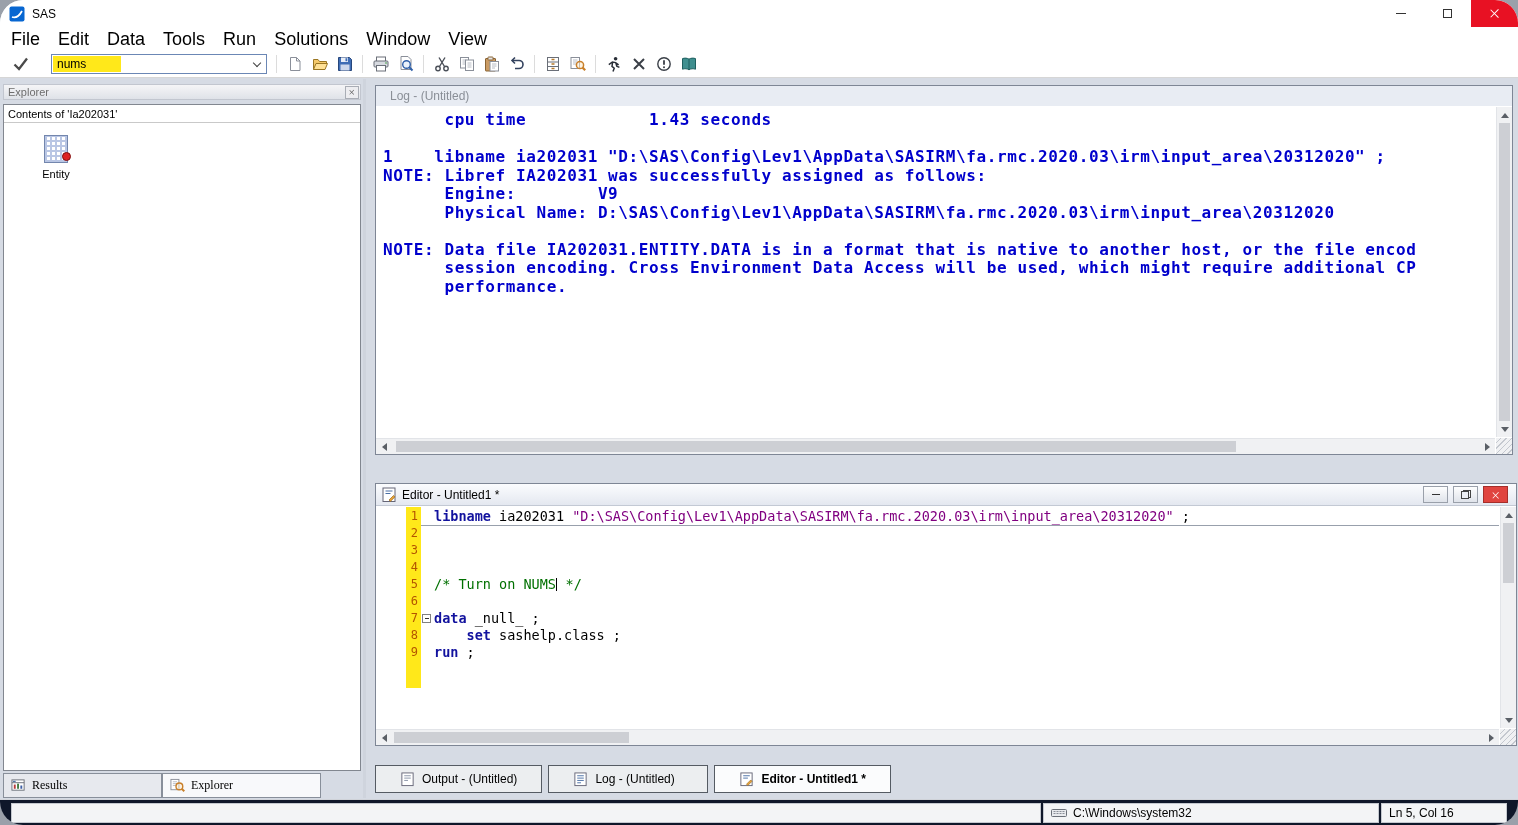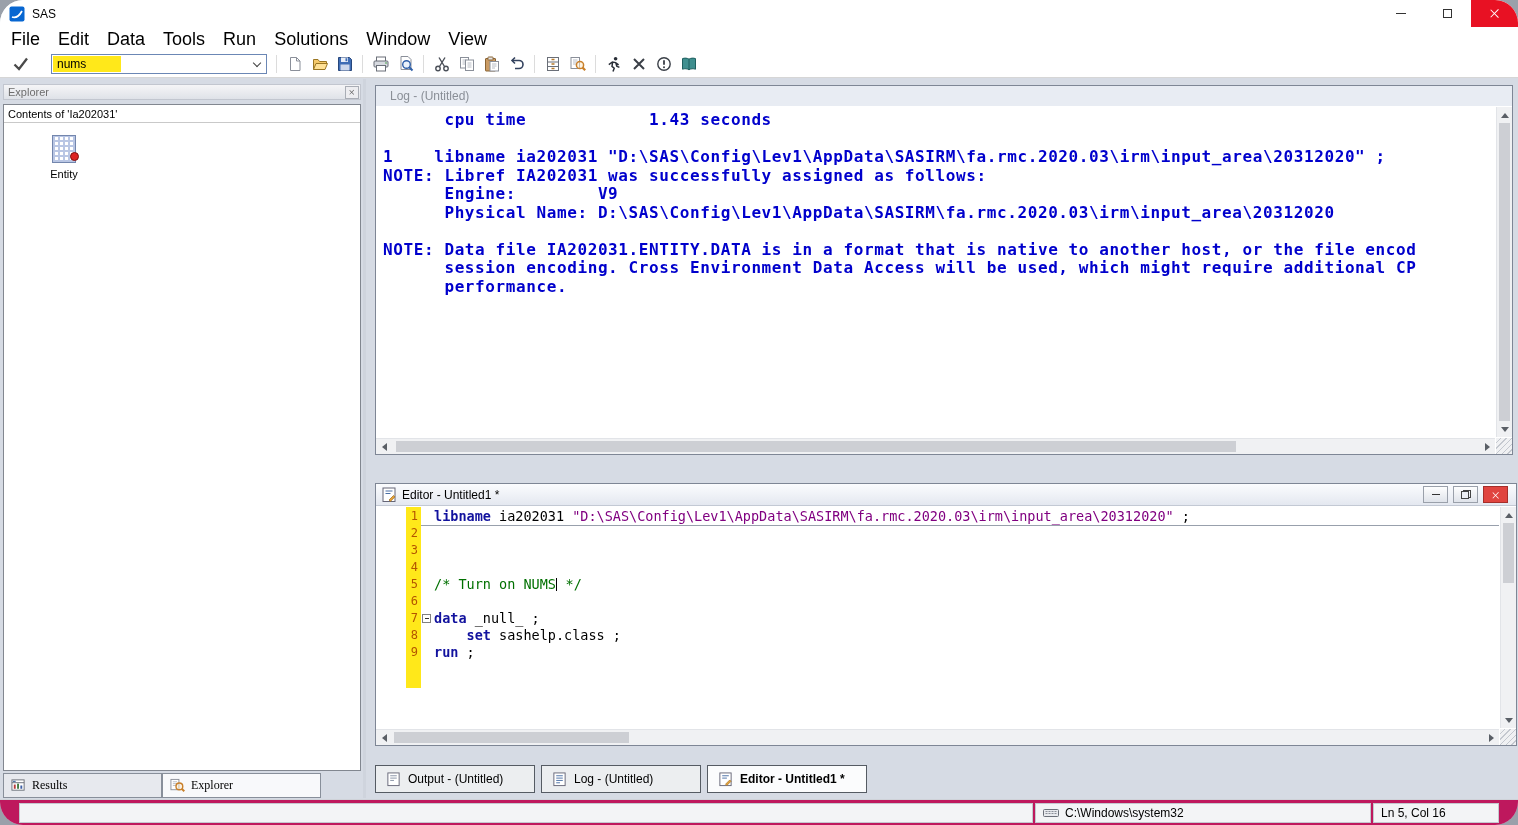--- a/index.html
+++ b/index.html
@@ -36,21 +36,21 @@
   .chev-down { width:6px; height:6px; border-right:1.5px solid #444; border-bottom:1.5px solid #444; transform:rotate(45deg); margin-top:-3px; }
 
   
   .dock-splitter { position:absolute; left:363px; top:79px; width:3px; height:719px; background:#cfd4dd; }
   .explorer-panel { position:absolute; left:3px; top:84px; width:358px; height:714px; }
   .ep-title { height:16px; display:flex; align-items:center; background:linear-gradient(#f5f5f7,#dfe2e8); border:1px solid #c2c6cf; color:#6e6e6e; font-size:11px; padding-left:4px; }
   .ep-close { margin-left:auto; width:14px; height:13px; border:1px solid #a9adb5; background:#ededf0; color:#555; display:flex; align-items:center; justify-content:center; margin-right:1px; }
   .ep-close .x-glyph { transform:scale(0.55); }
   .ep-body { position:absolute; top:20px; left:0; right:0; bottom:27px; background:#fff; border:1px solid #828790; }
   .ep-header { height:18px; border-bottom:1px solid #c9c9c9; font-size:11px; padding:3px 4px; }
-  .ep-list { padding:12px 0 0 32px; display:flex; gap:18px; }
+  .ep-list { padding:12px 0 0 24px; display:flex; gap:18px; }
   .ep-item { width:56px; display:flex; flex-direction:column; align-items:center; }
   .ep-item-label { font-size:11px; margin-top:5px; }
   .dataset-icon { width:24px; height:28px; border:1px solid #7386ad; position:relative;
       background: repeating-linear-gradient(0deg,#b9c6e4 0 2px,transparent 2px 5px),
                   repeating-linear-gradient(90deg,#b9c6e4 0 2px,transparent 2px 5px), #fff; }
   .dataset-icon::after { content:""; position:absolute; right:-4px; bottom:1px; width:7px; height:7px; border-radius:50%; background:#d22; border:1px solid #801010; }
   .ep-tabs { position:absolute; bottom:0; left:0; right:40px; height:25px; display:flex;font-family:Liberation Serif, serif; }
   .ep-tab { flex:1; display:flex; align-items:center; gap:6px; padding-left:7px; font-size:12px; border:1px solid #888f9a; background:#e7e9ee; }
   .ep-tab.active { background:#f8f9fb; }
 
@@ -100,23 +100,23 @@
   .seg-string { color:#800080; }
   .seg-comment { color:#007000; }
   .caret { display:inline-block; width:1.5px; height:13px; background:#000; vertical-align:-2px; }
   .collapse-box { position:absolute; left:1px; top:4px; width:9px; height:9px; border:1px solid #808080; background:#fff; }
   .collapse-box::before { content:""; position:absolute; left:1.5px; top:3px; width:4px; height:1.2px; background:#333; }
   .editor-window .vscroll { top:23px; bottom:17px; }
   .editor-window .hscroll { bottom:0; right:17px; }
 
   
   .window-bar { position:absolute; left:375px; top:765px; height:28px; display:flex; gap:6px; }
-  .wb-btn { min-width:160px; height:28px; border:1px solid #555b63; background:#eceef0; display:flex; align-items:center; gap:7px; padding:0 10px; font-size:12px; }
+  .wb-btn { min-width:160px; height:28px; border:1px solid #555b63; background:#eceef0; display:flex; align-items:center; gap:7px; padding:0 24px; font-size:12px; }
   .wb-btn.active { background:#fbfcfd; font-weight:bold; }
-  .statusbar { position:absolute; left:0; right:0; bottom:0; height:26px; background:#be185d; border-top:1px solid #cfd2d8; display:flex; align-items:center; padding:0 18px; }
+  .statusbar { position:absolute; left:0; right:0; bottom:0; height:26px; background:#0f172a; border-top:1px solid #cfd2d8; display:flex; align-items:center; padding:0 10px; }
   .sb-section { height:20px; border:1px solid #c4c8cf; background:#f3f4f6; margin:0 1px; display:flex; align-items:center; font-size:12px; padding:0 7px; gap:6px; }
   .sb-main { flex:1; }
   .sb-path { width:336px; }
   .sb-pos { width:126px; }
 </style>
 </head>
 <body>
 
 <div class="screen">
 

